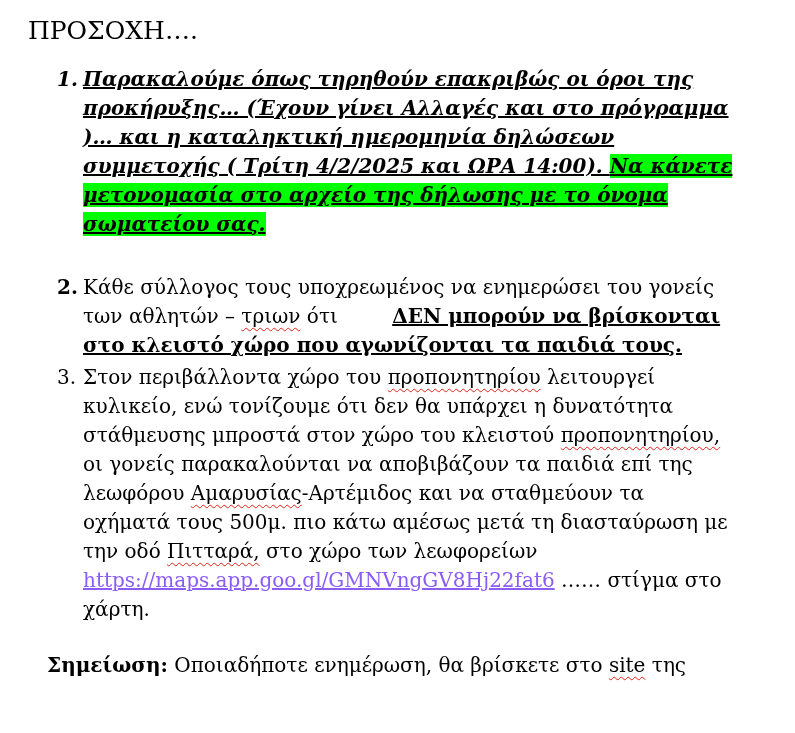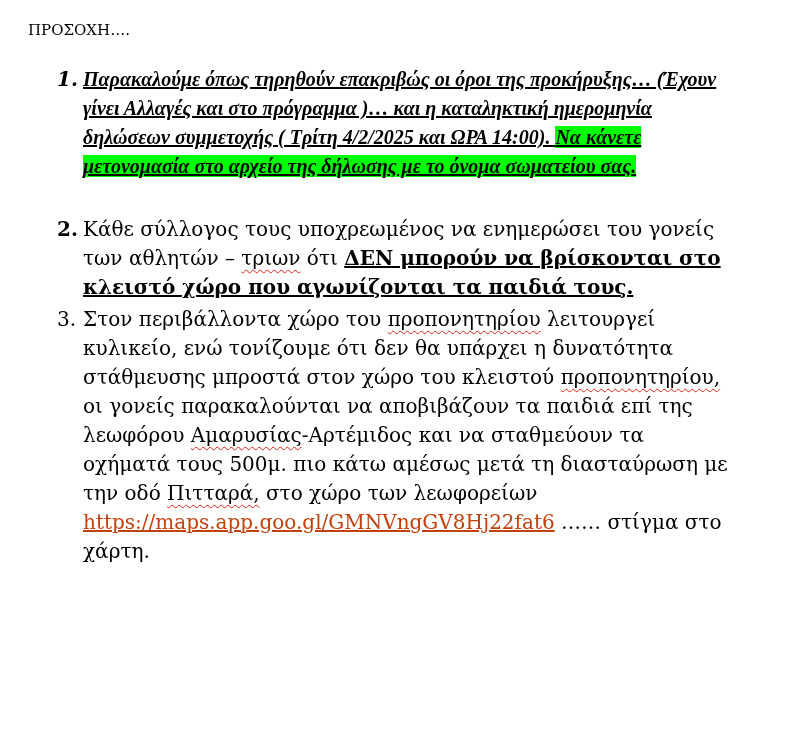--- a/index.html
+++ b/index.html
@@ -13,21 +13,21 @@
     height: 733px;
     background: #ffffff;
     overflow: hidden;
     font-family: "DejaVu Serif", "Liberation Serif", serif;
     color: #000000;
     font-size: 20px;
     line-height: 29px;
   }
   .title {
     margin: 16px 1px 0 28px;
-    font-size: 15px;
+    font-size: 25px;
     line-height: 29px;
   }
   .item {
     display: flex;
     margin-left: 57px;
     width: 676px;
   }
   .item .num {
     width: 26px;
     flex-shrink: 0;
@@ -35,41 +35,41 @@
   .item .content {
     width: 650px;
   }
   .item1 { margin-top: 20px; }
   .item1 .num { font-weight: bold; font-style: italic; }
   .content1 {
     font-weight: bold;
     font-style: italic;
     text-decoration: underline;
     text-decoration-thickness: 1.5px;
-    font-family: Liberation Serif, serif;
   }
   .item2 { margin-top: 34px; }
   .item2 .num { font-weight: bold; }
   .item3 { margin-top: 3px; }
   .hl { background: #00ff00; }
   .squiggle {
     text-decoration-line: underline;
     text-decoration-style: wavy;
     text-decoration-color: #dd2418;
     text-decoration-thickness: 1px;
     text-underline-offset: 4px;
     text-align: center;
   }
   .bold-u {
     font-weight: bold;
     text-decoration: underline;
     text-decoration-thickness: 2px;
+    margin-left: 48px;
   }
   .doc-link {
-    color: #c2410c;
+    color: #8b5cf6;
     text-decoration: underline;
     cursor: pointer;
   }
   .note {
     margin: 27px 0 0 47px;
     width: 700px;
   }
   .note p { margin: 0; }
   .note-label { font-weight: bold; }
   .note-line2 { margin-left: 68px !important; }
@@ -90,15 +90,16 @@
     <span class="num">2.</span>
     <div class="content"><span>Κάθε σύλλογος τους υποχρεωμένος να ενημερώσει του γονείς των αθλητών – </span><span class="squiggle">τριων</span><span> ότι </span><span class="bold-u">ΔΕΝ μπορούν να βρίσκονται στο κλειστό χώρο που αγωνίζονται τα παιδιά τους.</span></div>
   </div>
 
   <div class="item item3">
     <span class="num">3.</span>
     <div class="content"><span>Στον περιβάλλοντα χώρο του </span><span class="squiggle">προπονητηρίου</span><span> λειτουργεί κυλικείο, ενώ τονίζουμε ότι δεν θα υπάρχει η δυνατότητα στάθμευσης μπροστά στον χώρο του κλειστού </span><span class="squiggle">προπονητηρίου,</span><span> οι γονείς παρακαλούνται να αποβιβάζουν τα παιδιά επί της λεωφόρου </span><span class="squiggle">Αμαρυσίας</span><span>-Αρτέμιδος και να σταθμεύουν τα οχήματά τους 500μ. πιο κάτω αμέσως μετά  τη διασταύρωση με την οδό </span><span class="squiggle">Πιτταρά,</span><span> στο χώρο των λεωφορείων </span><a class="doc-link">https://maps.app.goo.gl/GMNVngGV8Hj22fat6</a><span> …… στίγμα στο χάρτη.</span></div>
   </div>
 
   <div class="note">
+    <p class="note-line1"><span class="note-label">Σημείωση:</span><span> Οποιαδήποτε  ενημέρωση, θα βρίσκετε στο </span><span class="squiggle">site</span><span> της</span></p>
   </div>
 
 </div>
 
 </body></html>

